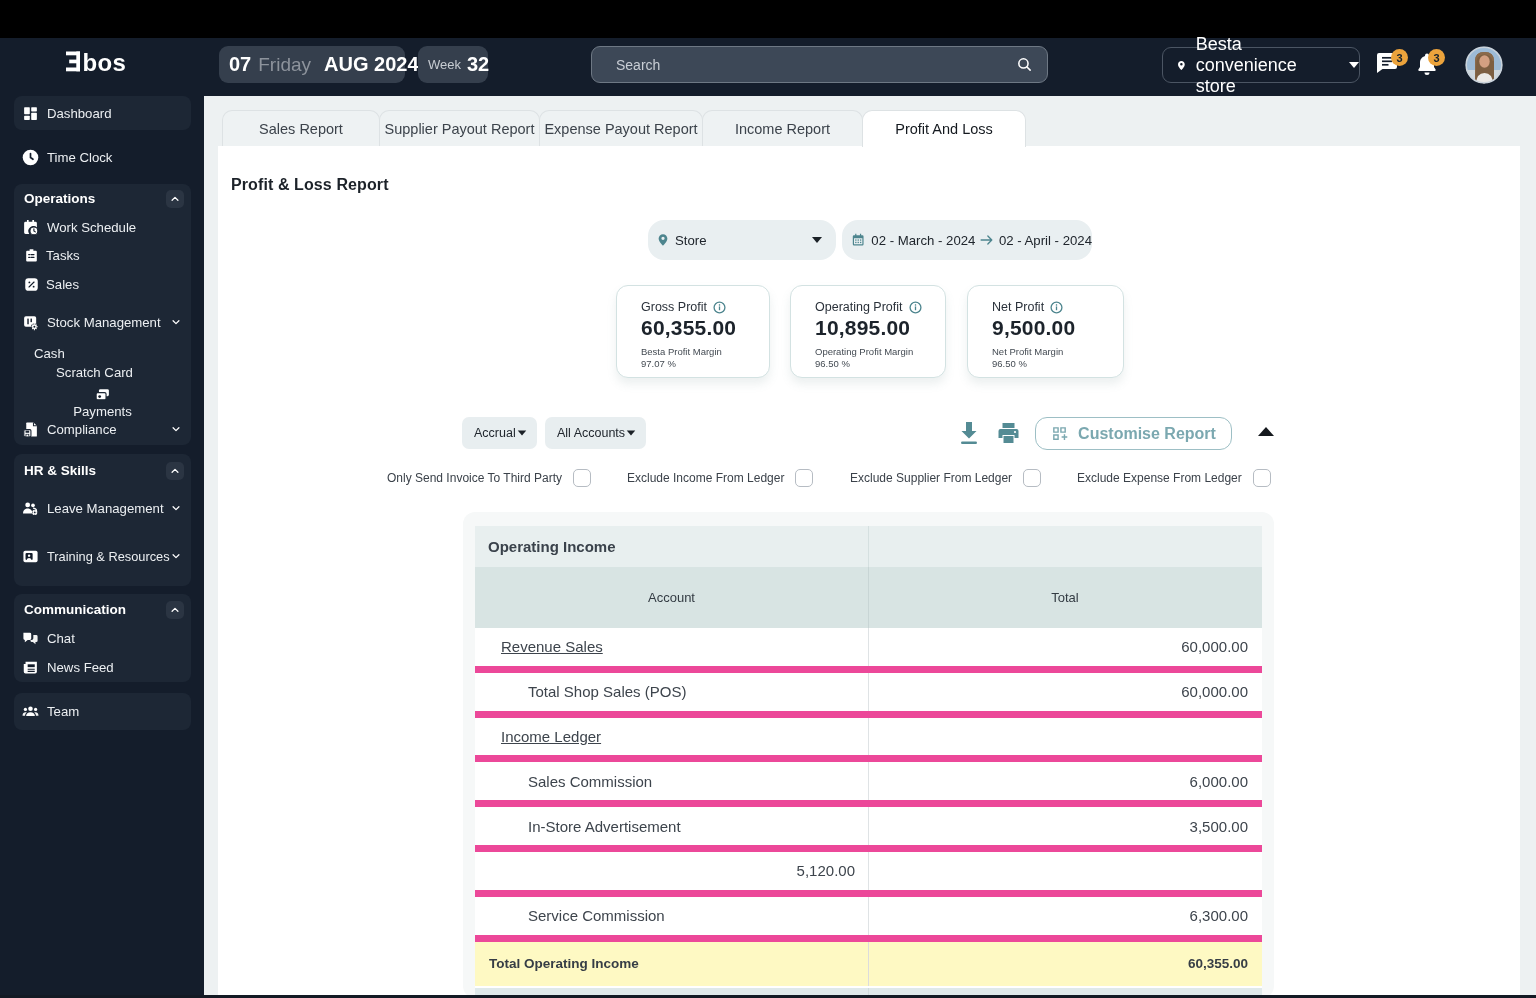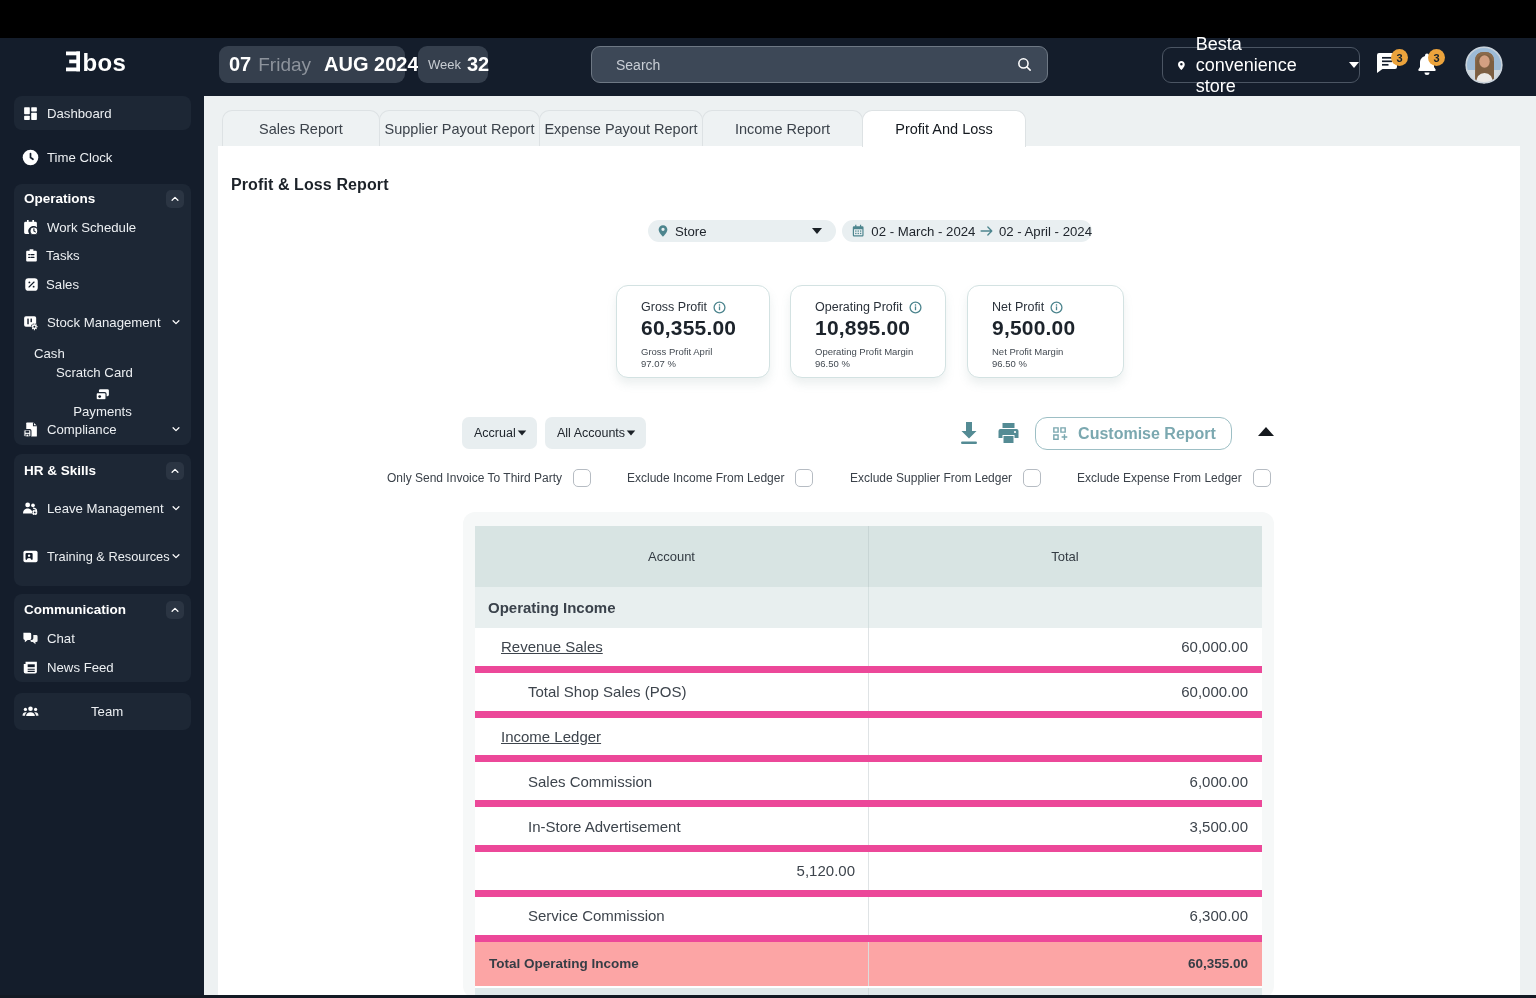--- a/index.html
+++ b/index.html
@@ -24,21 +24,21 @@
 
 .sbox { position:absolute; left:14px; width:177px; background:#1d2735; border-radius:8px; }
 .srow { position:absolute; left:0; width:177px; height:28px; display:flex; align-items:center; color:#eceff2; font-size:13.2px; white-space:nowrap; }
 .srow .ic { width:17px; height:17px; margin-left:8px; margin-right:8px; flex:none; }
 .shead { position:absolute; left:10px; color:#fff; font-size:13.5px; font-weight:bold; }
 .collapsebtn { position:absolute; right:7px; width:18px; height:18px; background:#2b3543; border-radius:5px; display:flex; align-items:center; justify-content:center; }
 .chev-down { width:10px; height:10px; }
 
 
 h1.title { position:absolute; left:13px; top:30px; font-size:16px; color:#1c2229; letter-spacing:0.1px; }
-.fpill { position:absolute; top:74px; height:22px; background:#e9eff1; border-radius:16px; display:flex; align-items:center; font-size:13.2px; color:#20262d; white-space:nowrap; }
+.fpill { position:absolute; top:74px; height:40px; background:#e9eff1; border-radius:16px; display:flex; align-items:center; font-size:13.2px; color:#20262d; white-space:nowrap; }
 .card { position:absolute; top:139px; height:93px; background:#fff; border:1px solid #d3e2e2; border-radius:12px; box-shadow:0 6px 10px rgba(120,150,150,0.14); padding:14px 0 0 24px; }
 .card .t { font-size:12.5px; color:#2a313a; display:flex; align-items:center; gap:6px; }
 .card .n { font-size:21px; font-weight:bold; color:#1c232b; margin-top:2px; letter-spacing:0.2px; }
 .card .m1 { font-size:9.5px; color:#434a52; margin-top:6px; }
 .card .m2 { font-size:9.5px; color:#434a52; margin-top:1px; }
 .gpill { position:absolute; top:271px; height:32px; background:#e8eef0; border-radius:7px; display:flex; align-items:center; justify-content:space-between; font-size:12.5px; color:#21272e; padding:0 10px 0 12px; }
 .caret { width:0; height:0; border-left:5px solid transparent; border-right:5px solid transparent; border-top:6px solid #1b2127; }
 #custbtn { position:absolute; left:817px; top:271px; width:197px; height:33px; border:1.5px solid #9dbfc5; border-radius:12px; display:flex; align-items:center; justify-content:center; gap:10px; color:#7ba8b0; font-size:16px; font-weight:bold; }
 .cbrow { position:absolute; top:323px; height:18px; display:flex; align-items:center; font-size:12px; color:#3b424a; }
 .cbx { width:18px; height:18px; border:1.5px solid #b6bcc3; border-radius:5px; background:#fff; }
@@ -48,21 +48,21 @@
 .trow { position:relative; width:787px; display:flex; }
 .c1 { width:393px; }
 .c2 { width:394px; }
 #tbl .hdr { height:61px; background:#d8e4e3; }
 #tbl .hdr div { display:flex; align-items:center; justify-content:center; font-size:13px; color:#333b43; }
 #tbl .sec { height:41px; background:#e8efef; }
 #tbl .sec .c1 { display:flex; align-items:center; font-weight:bold; font-size:15px; color:#3a424b; padding-left:13px; }
 #tbl .drow { height:44.8px; background:#fff; border-bottom:7px solid #ec4899; font-size:15px; color:#3d444c; }
 #tbl .drow .c1 { display:flex; align-items:center; }
 #tbl .drow .c2, #tbl .tot .c2 { display:flex; align-items:center; justify-content:flex-end; padding-right:14px; }
-#tbl .tot { height:44px; background:#fca5a5; font-size:13.5px; font-weight:bold; color:#363d45; }
+#tbl .tot { height:44px; background:#fef9c3; font-size:13.5px; font-weight:bold; color:#363d45; }
 #tbl .tot .c1 { display:flex; align-items:center; padding-left:14px; }
 .vline { position:absolute; left:393px; top:0; bottom:0; width:1px; background:#dfe3e5; }
 .und { text-decoration:underline; }
 .tab { position:absolute; top:14px; height:37px; background:#eef2f3; border:1px solid #dde2e4; border-bottom:none; border-radius:10px 10px 0 0; display:flex; align-items:center; justify-content:center; font-size:14.5px; color:#3c434b; }
 .tab.active { background:#fff; color:#14191f; z-index:2; }
 </style>
 </head>
 <body>
 <div id="topbar"></div>
 <div id="header">
@@ -298,21 +298,21 @@
           <path fill="#141d2b" d="M8 7.5h10v4H8z"></path>
           <g stroke="#141d2b" stroke-width="1.6">
             <path d="M8 14.5h10M8 17.5h10"></path>
           </g>
         </svg>
       <span>News Feed</span>
     </div>
   </div>
 
   <div class="sbox" style="top:597px;height:37px;">
-    <div class="srow" style="top:4px;gap:44px;">
+    <div class="srow" style="top:4px;">
       <svg class="ic" viewBox="0 0 24 24" fill="#fff">
           <circle cx="12" cy="8" r="3.2"></circle>
           <path d="M5.8 18.5c0-3.4 2.7-5.6 6.2-5.6s6.2 2.2 6.2 5.6z"></path>
           <circle cx="4.8" cy="9" r="2.3"></circle>
           <path d="M.8 17.2c0-2.6 1.8-4.3 4.3-4.3.6 0 1.2.1 1.7.3-1.4 1.1-2.3 2.7-2.5 4.7H.8z" opacity="0.95"></path>
           <circle cx="19.2" cy="9" r="2.3"></circle>
           <path d="M23.2 17.2c0-2.6-1.8-4.3-4.3-4.3-.6 0-1.2.1-1.7.3 1.4 1.1 2.3 2.7 2.5 4.7h3.5z" opacity="0.95"></path>
         </svg>
       <span>Team</span>
     </div>
@@ -355,21 +355,21 @@
       <span>02 - April - 2024</span>
     </div>
 
     <div class="card" style="left:398px;width:154px;">
       <div class="t">Gross Profit <svg width="13" height="13" viewBox="0 0 24 24">
             <circle cx="12" cy="12" r="10" fill="none" stroke="#4d858e" stroke-width="2.4"></circle>
             <rect x="10.8" y="10" width="2.4" height="7" fill="#4d858e"></rect>
             <rect x="10.8" y="6" width="2.4" height="2.6" fill="#4d858e"></rect>
           </svg></div>
       <div class="n">60,355.00</div>
-      <div class="m1">Gross Profit April</div>
+      <div class="m1">Besta Profit Margin</div>
       <div class="m2">97.07 %</div>
     </div>
     <div class="card" style="left:572px;width:156px;">
       <div class="t">Operating Profit <svg width="13" height="13" viewBox="0 0 24 24">
             <circle cx="12" cy="12" r="10" fill="none" stroke="#4d858e" stroke-width="2.4"></circle>
             <rect x="10.8" y="10" width="2.4" height="7" fill="#4d858e"></rect>
             <rect x="10.8" y="6" width="2.4" height="2.6" fill="#4d858e"></rect>
           </svg></div>
       <div class="n">10,895.00</div>
       <div class="m1">Operating Profit Margin</div>
@@ -430,30 +430,30 @@
         <span>Exclude Supplier From Ledger</span>
         <span class="cbx" style="margin-left:11px;"></span>
       </div>
     <div class="cbrow" style="left:859px;">
         <span>Exclude Expense From Ledger</span>
         <span class="cbx" style="margin-left:11px;"></span>
       </div>
 
     <div style="position:absolute;left:245px;top:366px;width:811px;height:486px;background:#f6f8f8;border-radius:12px;"></div>
     <div id="tbl">
+      <div class="trow sec">
+          <div class="c1">Operating Income</div>
+          <div class="c2"></div>
+          <div class="vline" style="background:#d5e0e0;"></div>
+        </div>
       <div class="trow hdr">
           <div class="c1">Account</div>
           <div class="c2">Total</div>
           <div class="vline" style="background:#c8d5d5;"></div>
         </div>
-      <div class="trow sec">
-          <div class="c1">Operating Income</div>
-          <div class="c2"></div>
-          <div class="vline" style="background:#d5e0e0;"></div>
-        </div>
       <div class="trow drow">
           <div class="c1" style="padding-left:26px;">
             <span class="und">Revenue Sales</span>
           </div>
           <div class="c2">60,000.00</div>
           <div class="vline"></div>
         </div>
       <div class="trow drow">
           <div class="c1" style="padding-left:53px;">Total Shop Sales (POS)</div>
           <div class="c2">60,000.00</div>

